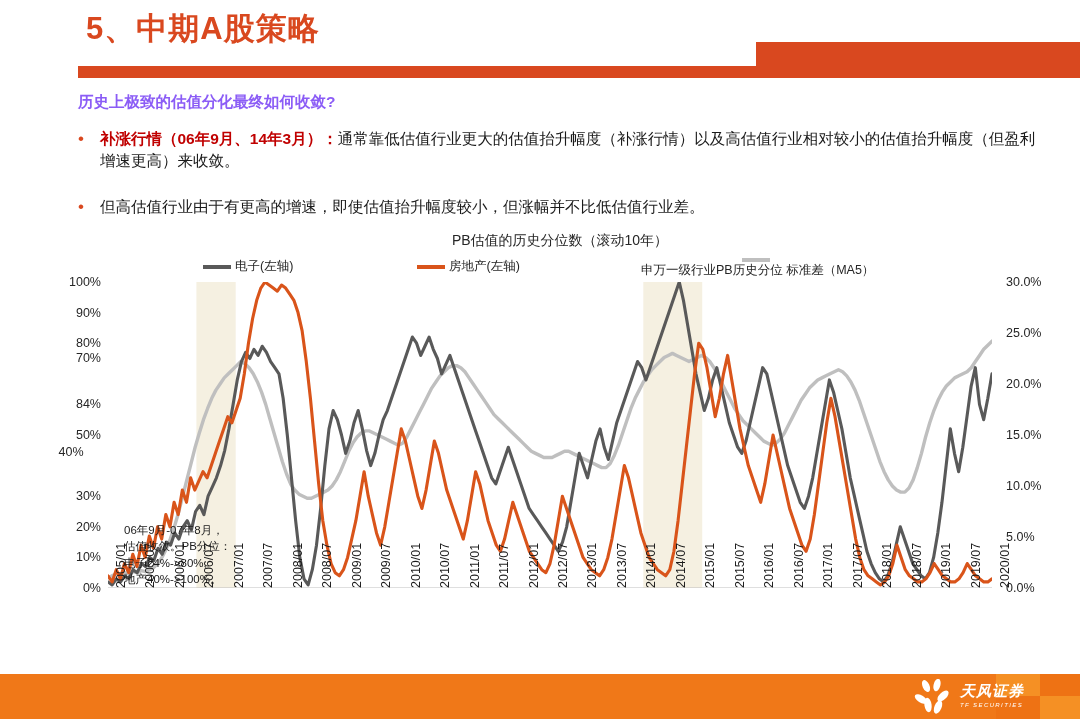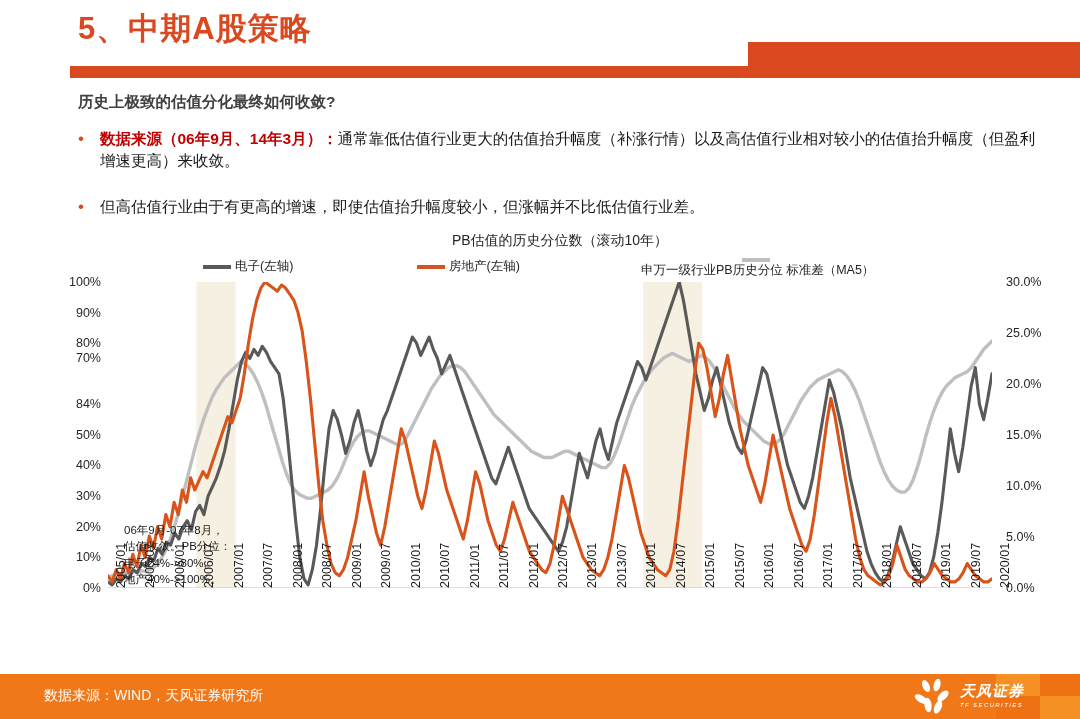--- a/index.html
+++ b/index.html
@@ -3,31 +3,31 @@
 <meta charset="utf-8">
 <style>
   html,body{margin:0;padding:0;}
   body{
     width:1080px;height:719px;overflow:hidden;
     background:#ffffff;
     font-family:"Liberation Sans","DejaVu Sans",sans-serif;
     position:relative;
   }
   
-  #header{position:absolute;left:0;top:0;width:943px;height:90px;text-decoration:underline;}
+  #header{position:absolute;left:8px;top:0;width:943px;height:90px;text-decoration:underline;}
   #header-title{
     position:absolute;left:78px;top:8px;
     font-size:31px;font-weight:bold;color:#D9481F;
     letter-spacing:1px;white-space:nowrap;
   }
   #header-bar-thin{position:absolute;left:70px;top:66px;width:678px;height:12px;background:#D9481F;}
   #header-bar-block{position:absolute;left:748px;top:42px;width:332px;height:36px;background:#D9481F;}
 
   
-  #lead{position:absolute;left:78px;top:92px;font-size:15.5px;font-weight:bold;color:#404040;}
+  #lead{position:absolute;left:78px;top:92px;font-size:15.5px;font-weight:bold;color:#8b5cf6;}
   .bullet-row{position:absolute;display:flex;}
   .bullet-dot{color:#D9481F;font-size:17px;line-height:1.35;width:22px;flex:0 0 22px;text-align:left;}
   .bullet-text{font-size:15.5px;line-height:1.42;color:#1a1a1a;width:946px;}
   .b-red{color:#C00000;font-weight:bold;}
   #bullet-1{left:78px;top:128px;}
   #bullet-2{left:78px;top:196px;}
 
   
   #chart{position:absolute;left:0;top:232px;width:1080px;height:434px;margin-left:20px;}
   #chart-title{
@@ -71,21 +71,21 @@
 <div id="header">
   <div id="header-title">5、中期A股策略</div>
   <div id="header-bar-thin"></div>
   <div id="header-bar-block"></div>
 </div>
 
 <div id="lead">历史上极致的估值分化最终如何收敛?</div>
 
 <div class="bullet-row" id="bullet-1">
   <div class="bullet-dot">•</div>
-  <div class="bullet-text"><span class="b-red">数据来源（06年9月、14年3月）：</span><span>通常靠低估值行业更大的估值抬升幅度（补涨行情）以及高估值行业相对较小的估值抬升幅度（但盈利增速更高）来收敛。</span></div>
+  <div class="bullet-text"><span class="b-red">补涨行情（06年9月、14年3月）：</span><span>通常靠低估值行业更大的估值抬升幅度（补涨行情）以及高估值行业相对较小的估值抬升幅度（但盈利增速更高）来收敛。</span></div>
 </div>
 
 <div class="bullet-row" id="bullet-2">
   <div class="bullet-dot">•</div>
   <div class="bullet-text"><span>但高估值行业由于有更高的增速，即使估值抬升幅度较小，但涨幅并不比低估值行业差。</span></div>
 </div>
 
 <div id="chart">
   <div id="chart-title">PB估值的历史分位数（滚动10年）</div>
 
@@ -142,21 +142,21 @@
         <line x1="795.6" y1="306" x2="795.6" y2="311" stroke="#BFBFBF"></line>
         <line x1="825.0666666666667" y1="306" x2="825.0666666666667" y2="311" stroke="#BFBFBF"></line>
         <line x1="854.5333333333333" y1="306" x2="854.5333333333333" y2="311" stroke="#BFBFBF"></line>
         <line x1="884" y1="306" x2="884" y2="311" stroke="#BFBFBF"></line>
       </svg>
     <div id="yticks-left">
         <div class="ytick-l" style="top: 306px;">0%</div>
         <div class="ytick-l" style="top: 275.4px;">10%</div>
         <div class="ytick-l" style="top: 244.8px;">20%</div>
         <div class="ytick-l" style="top: 214.2px;">30%</div>
-        <div class="ytick-l" style="top: 183px;">40%</div>
+        <div class="ytick-l" style="top: 170px; text-align: center;">40%</div>
         <div class="ytick-l" style="top: 153px;">50%</div>
         <div class="ytick-l" style="top: 122.4px;">84%</div>
         <div class="ytick-l" style="top: 76px;">70%</div>
         <div class="ytick-l" style="top: 61.2px;">80%</div>
         <div class="ytick-l" style="top: 30.6px;">90%</div>
         <div class="ytick-l" style="top: 0px;">100%</div>
       </div>
     <div id="yticks-right">
         <div class="ytick-r" style="top: 306px;">0.0%</div>
         <div class="ytick-r" style="top: 255px;">5.0%</div>
@@ -266,21 +266,20 @@
   <div class="annot" id="annot-0">
       <div>06年9月-07年8月，</div>
       <div>估值收敛。PB分位：</div>
       <div>电子24%-&gt;80%,</div>
       <div>地产40%-&gt;100%。</div>
     </div>
 
 </div>
 
 <div id="footer">
-  <div id="footer-src">数据来源：WIND，天风证券研究所</div>
   <div id="footer-logo">
     <div class="lg-sq" style="left:96px;top:0;width:44px;height:22px;background:#F59024;"></div>
     <div class="lg-sq" style="left:140px;top:0;width:40px;height:22px;background:#EE7214;"></div>
     <div class="lg-sq" style="left:96px;top:22px;width:44px;height:23px;background:#EE7214;"></div>
     <div class="lg-sq" style="left:140px;top:22px;width:40px;height:23px;background:#F59024;"></div>
     <svg width="46" height="36" style="position:absolute;left:12px;top:5px">
       <g fill="#ffffff">
         <ellipse cx="14" cy="7" rx="3.4" ry="6.4" transform="rotate(-24 14 7)"></ellipse>
         <ellipse cx="25" cy="6" rx="3.4" ry="6.4" transform="rotate(14 25 6)"></ellipse>
         <ellipse cx="9" cy="20" rx="3.6" ry="7" transform="rotate(-58 9 20)"></ellipse>

